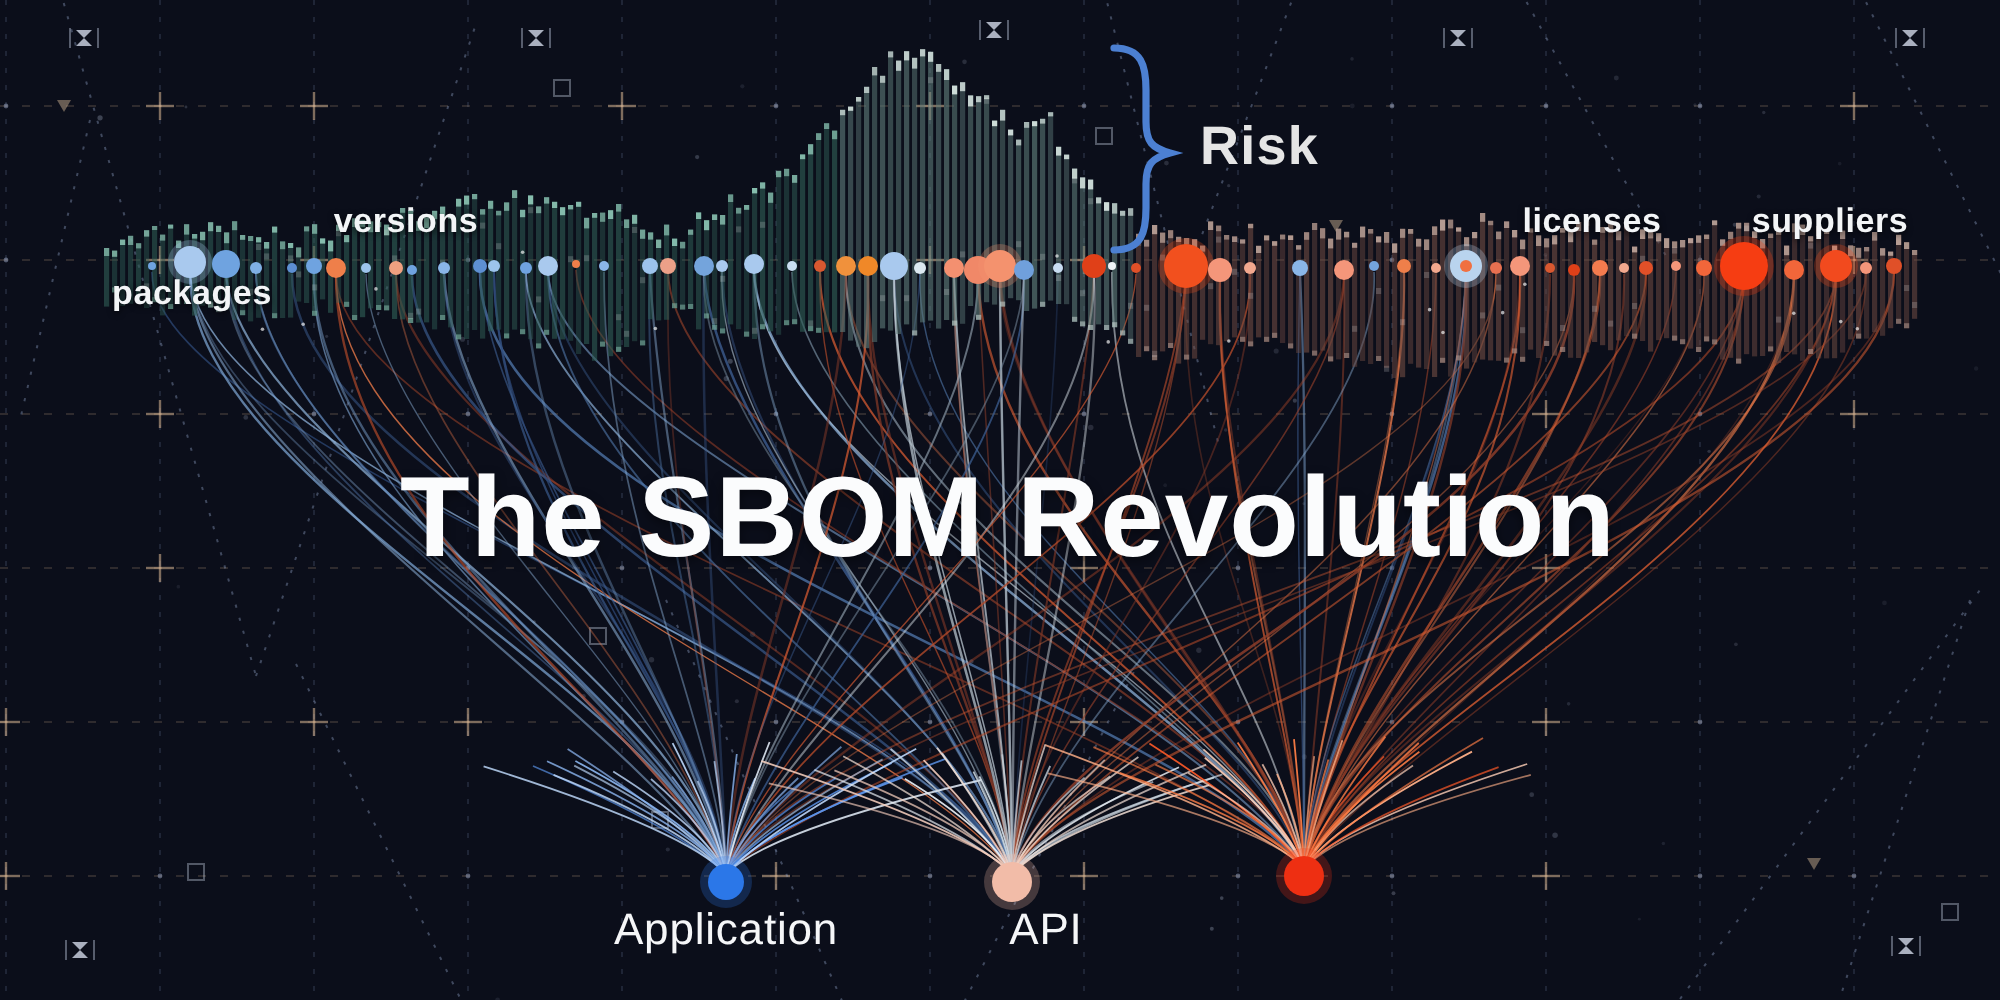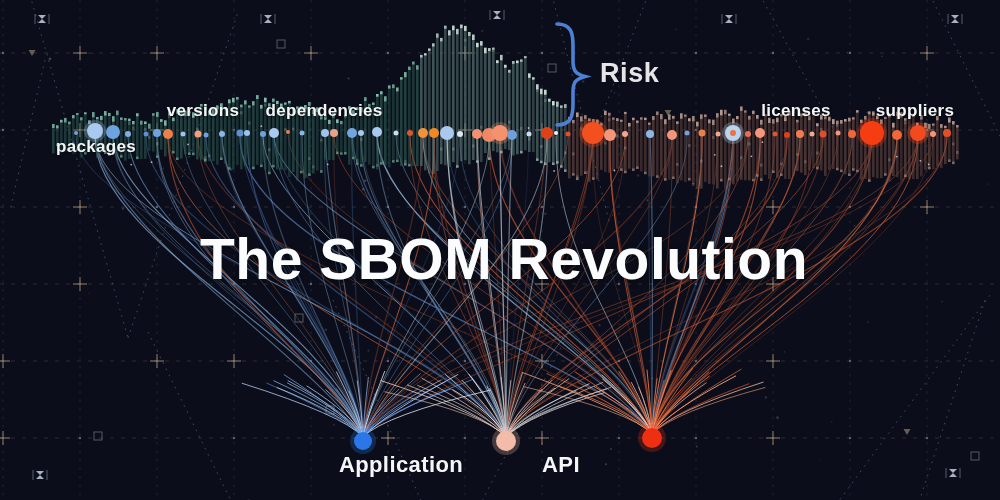--- a/index.html
+++ b/index.html
@@ -18,22 +18,22 @@
     position:absolute;left:600px;top:58px;
     font-weight:700;font-size:27px;letter-spacing:.6px;z-index:5;
   }
   .main-title{
     position:absolute;top:222px;left:0;width:1000px;text-align:center;margin:4px;
     font-weight:700;font-size:57px;letter-spacing:.5px;color:#fbfcfd;
     text-shadow:0 2px 6px rgba(0,0,0,.45);z-index:6;
   }
   .sink-label{
     position:absolute;top:452px;transform:translateX(-50%);
-    font-weight:700;font-size:22px;letter-spacing:.4px;color:#f5f6f8;
-    white-space:nowrap;z-index:5;margin-left:38px;
+    font-weight:400;font-size:22px;letter-spacing:.4px;color:#f5f6f8;
+    white-space:nowrap;z-index:5;
   }
 </style>
 </head>
 <body>
 
 <div class="stage" style="background: rgb(11, 14, 26);">
   <svg id="viz" width="1000" height="500" viewBox="0 0 1000 500">
       <g>
         <line x1="3" y1="0" x2="3" y2="500" stroke="rgba(130,152,195,0.17)" stroke-width="1" stroke-dasharray="2.5 6"></line>
         <line x1="80" y1="0" x2="80" y2="500" stroke="rgba(130,152,195,0.17)" stroke-width="1" stroke-dasharray="2.5 6"></line>
@@ -1156,18 +1156,17 @@
       </g>
       <g>
         <path d="M557,24 C571,24 573,33 573,45 L573,61 C573,71 576,74 585,76.5 C576,79 573,82 573,92 L573,104 C573,116 571,125 557,125" fill="none" stroke="#4c80d2" stroke-width="3.6" stroke-linecap="round"></path>
       </g>
     </svg>
   <h1 class="main-title">The SBOM Revolution</h1>
   <div class="risk-label" style="color: #e5e5e5;">Risk</div>
 
 <div class="top-label" style="left: 96px; margin-top: 36px;">packages</div>
     <div class="top-label" style="left: 203px;">versions</div>
-    <div class="top-label" style="left: 324px;">dependencies</div>
     <div class="top-label" style="left: 796px;">licenses</div>
     <div class="top-label" style="left: 915px;">suppliers</div>
     <div class="sink-label" style="left: 363px;">Application</div>
     <div class="sink-label" style="left: 523px;">API</div>
   </div>
 
 </body></html>

